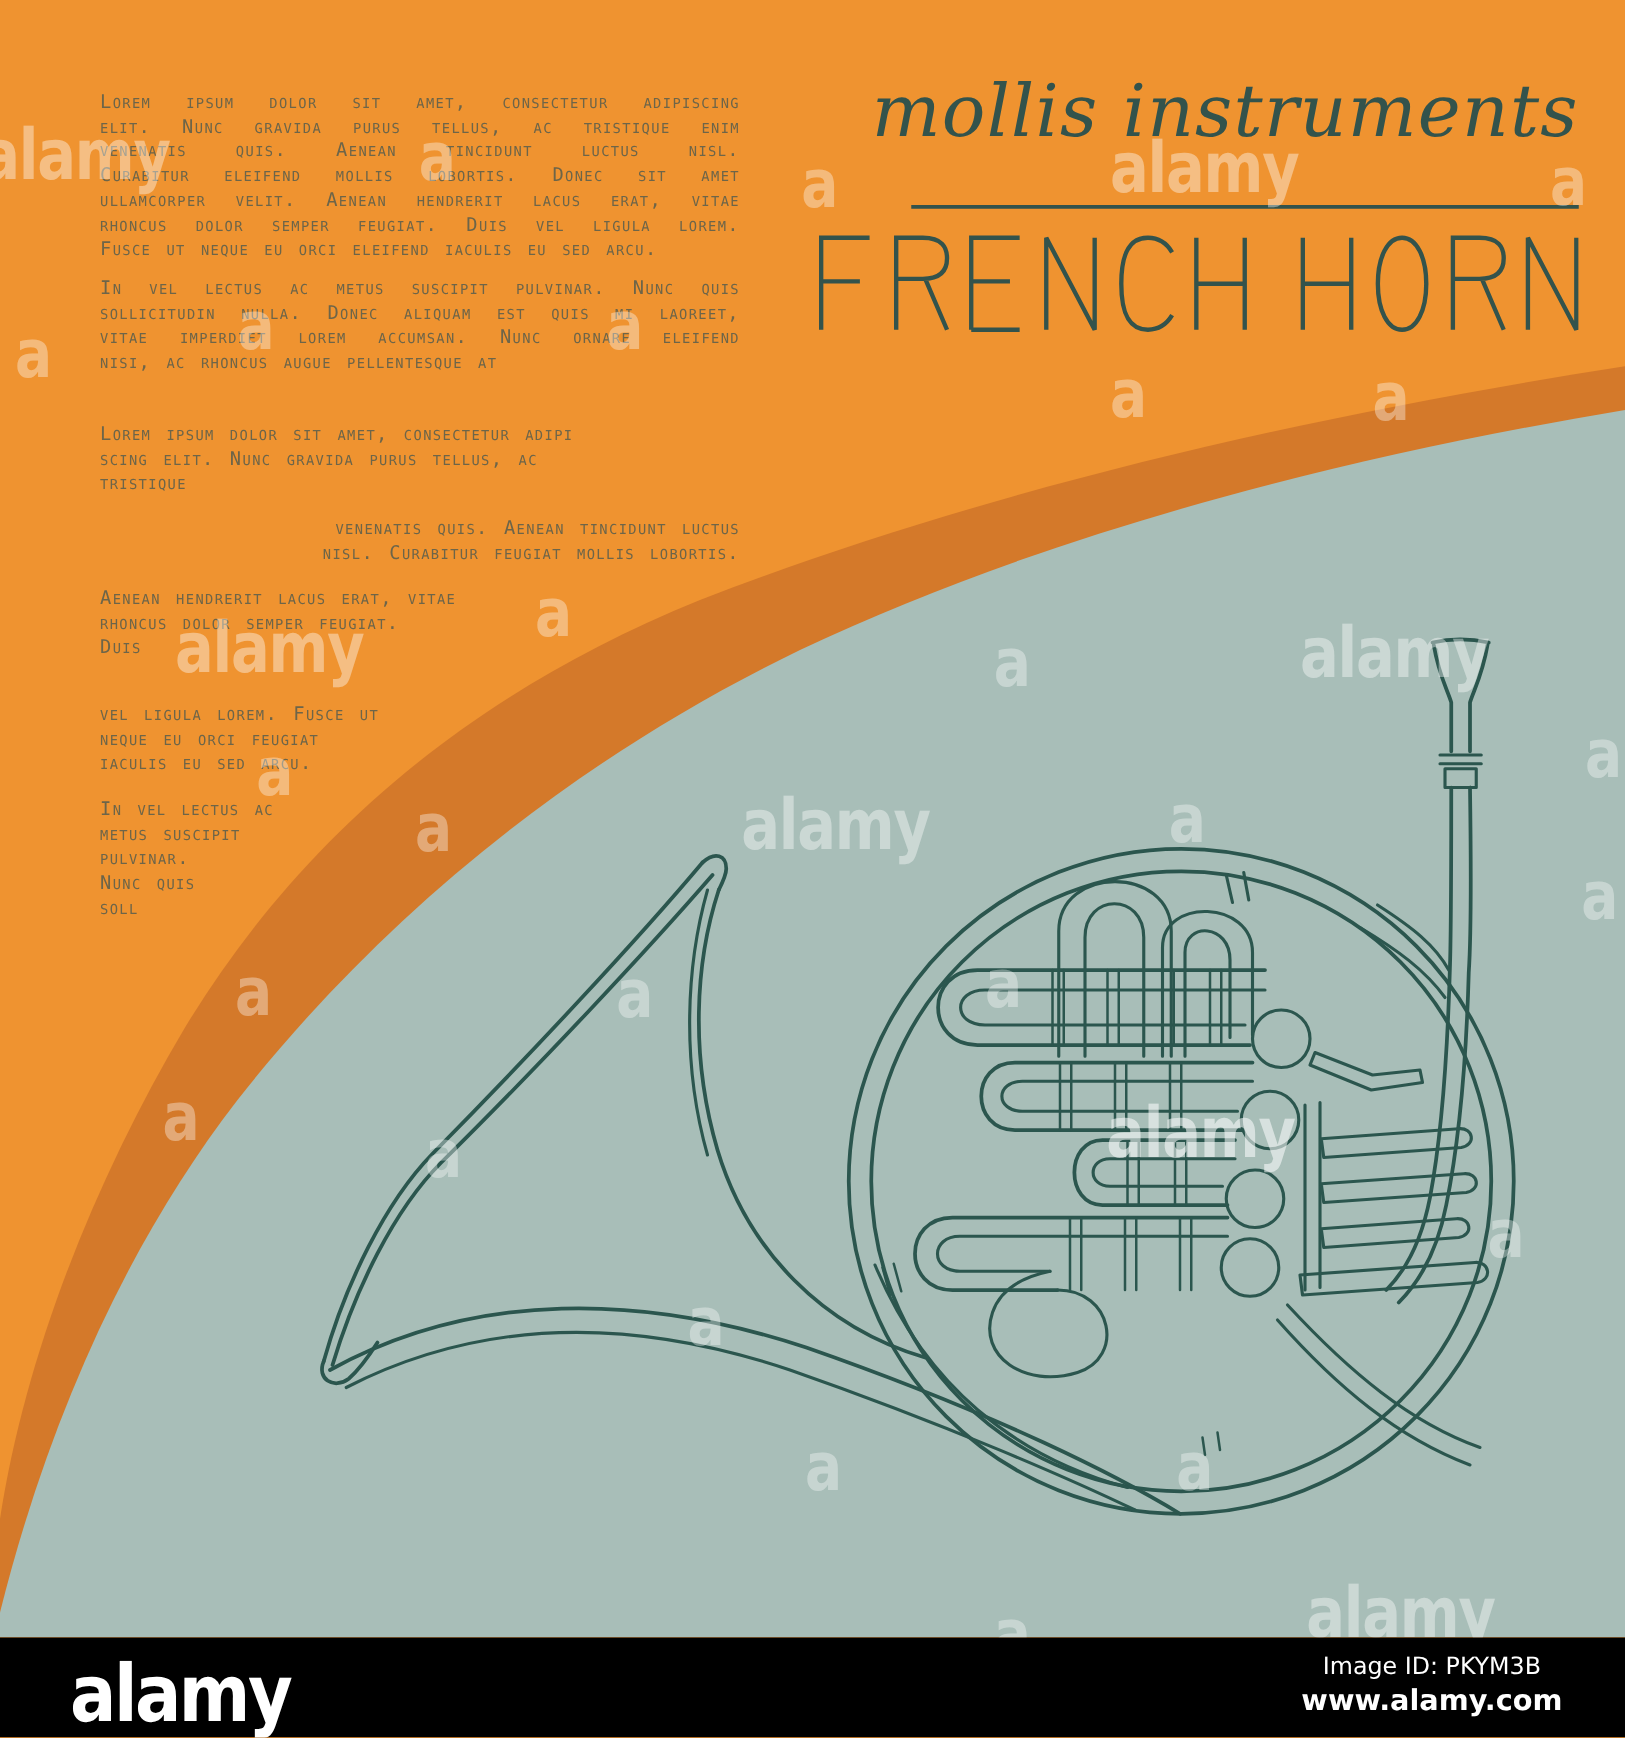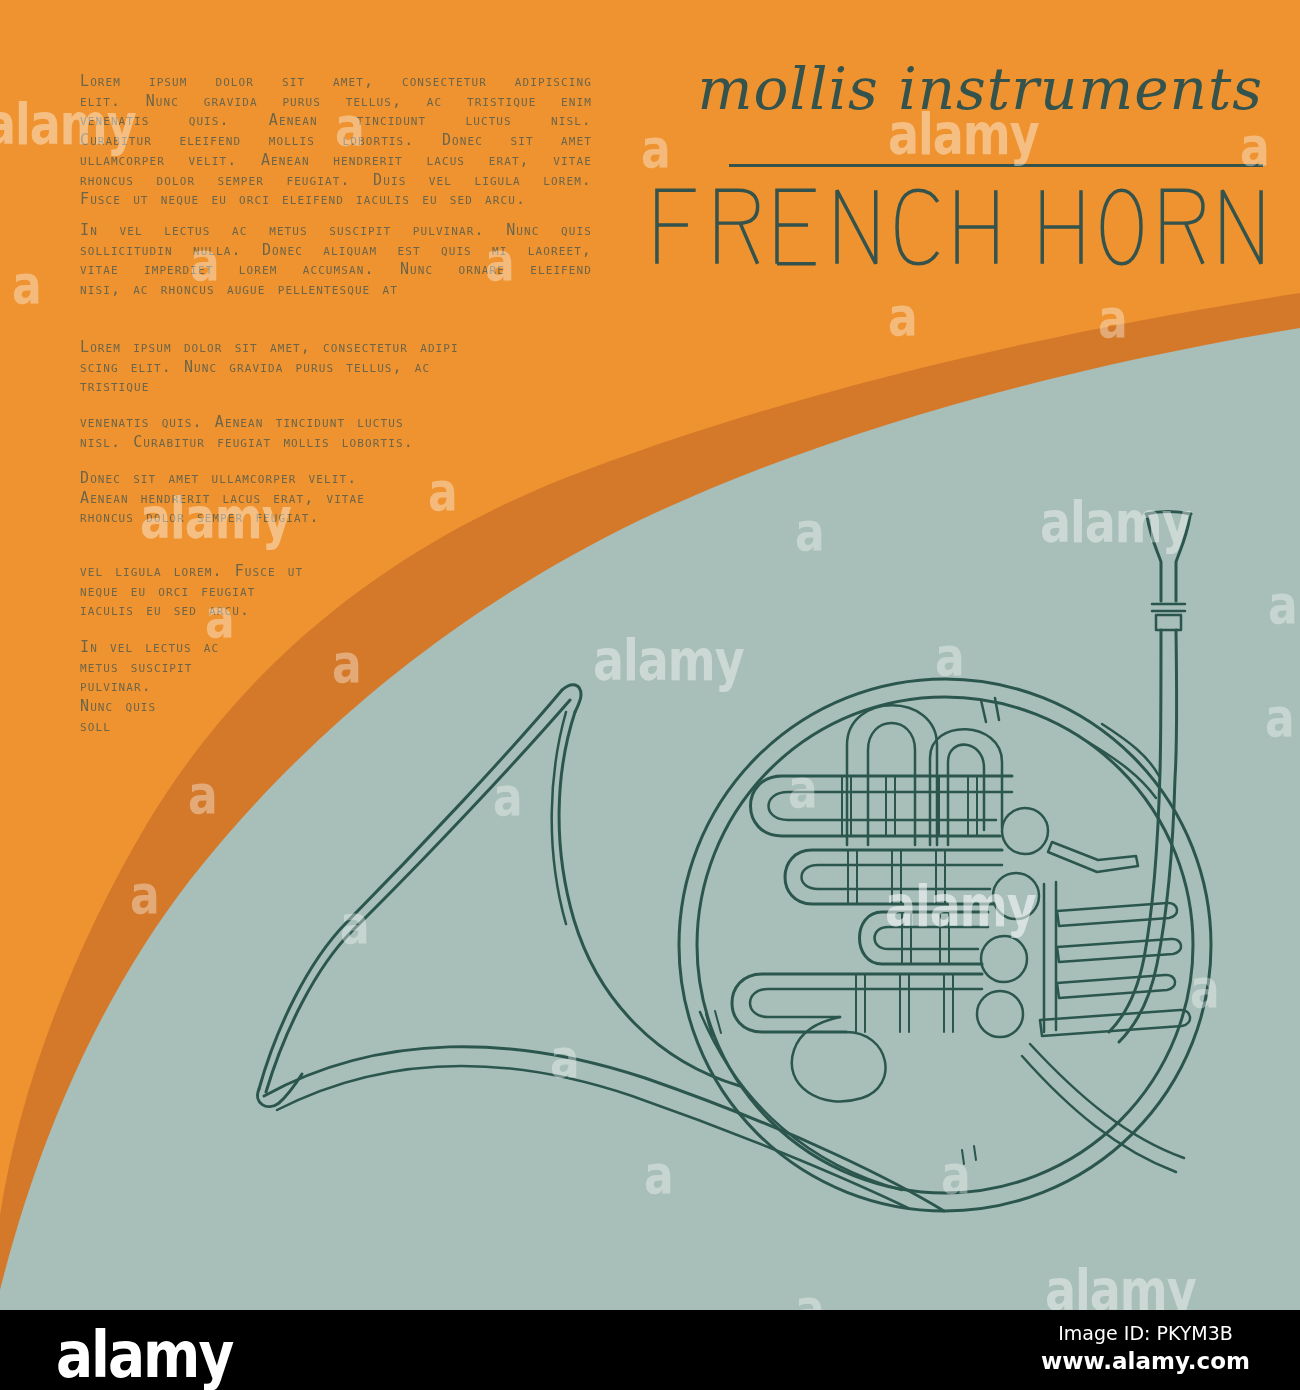--- a/index.html
+++ b/index.html
@@ -180,28 +180,28 @@
         <div class="pline just">In vel lectus ac metus suscipit pulvinar. Nunc quis</div>
         <div class="pline just">sollicitudin nulla. Donec aliquam est quis mi laoreet,</div>
         <div class="pline just">vitae imperdiet lorem accumsan. Nunc ornare eleifend</div>
         <div class="pline">nisi, ac rhoncus augue pellentesque at</div>
       </div>
       <div class="paragraph p2" style="color: rgb(109, 101, 73);">
         <div class="pline">Lorem ipsum dolor sit amet, consectetur adipi</div>
         <div class="pline">scing elit. Nunc gravida purus tellus, ac</div>
         <div class="pline">tristique</div>
       </div>
-      <div class="paragraph p3" style="color: rgb(109, 101, 73);">
+      <div class="paragraph p3" style="color: rgb(109, 101, 73); text-align: right;">
         <div class="pline">venenatis quis. Aenean tincidunt luctus</div>
         <div class="pline">nisl. Curabitur feugiat mollis lobortis.</div>
       </div>
       <div class="paragraph p4" style="color: rgb(109, 101, 73);">
-        <div class="pline">Donec sit amet ullamcorper velit.</div>
         <div class="pline">Aenean hendrerit lacus erat, vitae</div>
         <div class="pline">rhoncus dolor semper feugiat.</div>
+        <div class="pline">Duis</div>
       </div>
       <div class="paragraph p5" style="color: rgb(109, 101, 73);">
         <div class="pline">vel ligula lorem. Fusce ut</div>
         <div class="pline">neque eu orci feugiat</div>
         <div class="pline">iaculis eu sed arcu.</div>
       </div>
       <div class="paragraph p6" style="color: rgb(109, 101, 73);">
         <div class="pline">In vel lectus ac</div>
         <div class="pline">metus suscipit</div>
         <div class="pline">pulvinar.</div>

